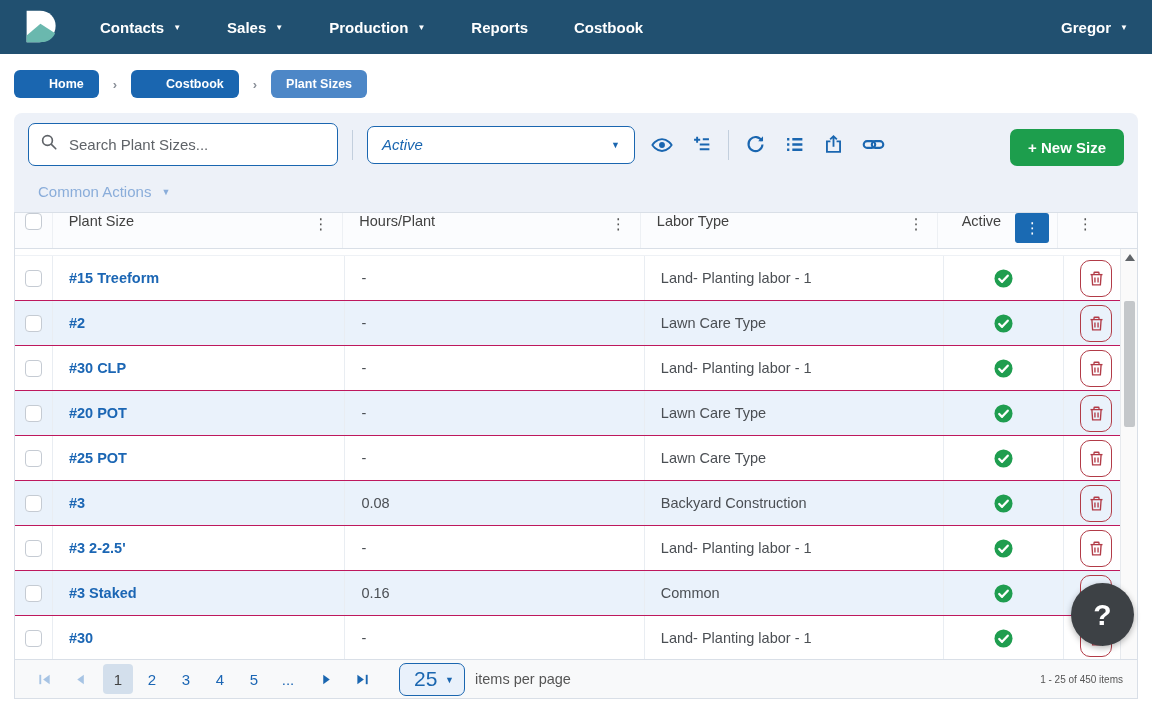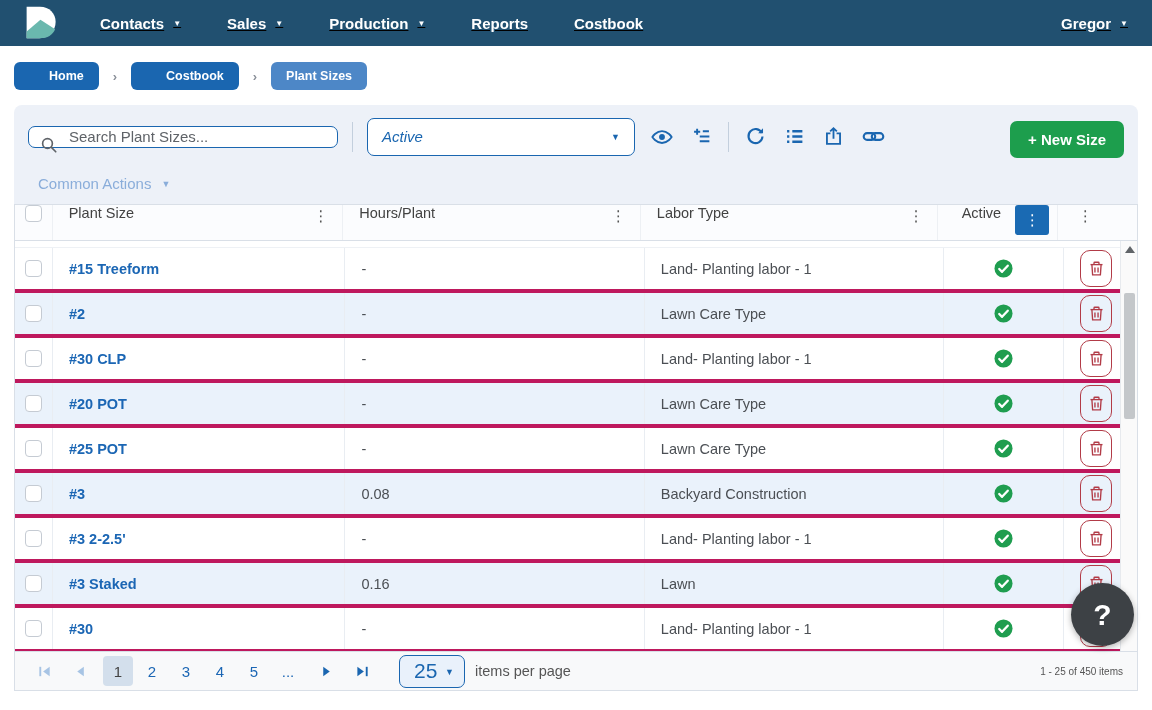--- a/index.html
+++ b/index.html
@@ -5,40 +5,40 @@
   :root{
     --navbar:#215070; --accent:#1a66b0; --bc-light:#4d87c7; --green:#1d9e4d;
     --check:#1f9d4f; --red:#b23b47; --alt:#eaf2fb; --teal:#6ab8ae;
     --border:#e4e9ef; --txt:#4b4f54; --muted:#5f6368;
   }
   *{box-sizing:border-box;margin:0;padding:0;}
   html,body{width:1152px;height:710px;overflow:hidden;}
   body{font-family:"Liberation Sans",sans-serif;background:#fff;position:relative;}
 
   
-  .navbar{height:46px;background:var(--navbar);display:flex;align-items:center;padding:0 24px 0 20px;text-decoration:underline;}
+  .navbar{height:54px;background:var(--navbar);display:flex;align-items:center;padding:0 24px 0 20px;}
   .logo{width:38px;height:38px;margin-right:42px;flex:0 0 auto;}
   .nav-items{display:flex;align-items:center;gap:46px;}
   .nav-item{color:#fff;font-size:15px;font-weight:600;display:flex;align-items:center;gap:9px;cursor:pointer;}
   .caret{font-size:8px;line-height:1;position:relative;top:1px;}
   .nav-user{margin-left:auto;color:#fff;font-size:15px;font-weight:600;display:flex;align-items:center;gap:9px;cursor:pointer;}
 
   
   .breadcrumb{display:flex;align-items:center;gap:12px;padding:16px 14px 15px 14px;background:#fff;}
   .bc-btn{border:none;border-radius:6px;color:#fff;font-size:12.5px;font-weight:700;padding:7px 15px;font-family:inherit;cursor:pointer;}
   .bc-dark{background:var(--accent);padding-left:35px;}
   .bc-light{background:var(--bc-light);}
   .bc-sep{color:#8a9099;font-size:13px;font-weight:700;padding:0 2px;}
 
   
   .grid{margin:0 14px;background:#edf1f8;border-radius:8px 8px 0 0;}
   .toolbar{display:flex;align-items:center;padding:10px 14px 8px 14px;gap:14px;}
   .search-wrap{position:relative;width:310px;flex:0 0 auto;}
   .search-wrap svg{position:absolute;left:12px;top:10px;}
-  .search-input{width:100%;height:22px;border:1.5px solid var(--accent);border-radius:7px;background:#fff;
+  .search-input{width:100%;height:43px;border:1.5px solid var(--accent);border-radius:7px;background:#fff;
     padding:0 12px 0 40px;font-size:15px;color:#333;font-family:inherit;outline:none;}
   .search-input::placeholder{color:#5f6368;}
   .tb-divider{width:1px;height:30px;background:#c3cfdd;}
   .filter-select{width:268px;height:38px;border:1px solid var(--accent);border-radius:7px;background:#fff;
     display:flex;align-items:center;padding:0 14px;cursor:pointer;flex:0 0 auto;}
   .filter-select .val{color:var(--accent);font-size:15px;font-style:italic;}
   .filter-select .caret{margin-left:auto;color:var(--accent);font-size:9px;}
   .icon-btn{background:none;border:none;color:var(--accent);cursor:pointer;padding:2px;display:flex;align-items:center;}
   .new-size{margin-left:auto;background:var(--green);border:none;border-radius:7px;color:#fff;
     font-size:15px;font-weight:600;height:37px;padding:0 18px;font-family:inherit;cursor:pointer;margin-top:6px;}
@@ -58,21 +58,21 @@
   .col-hours{width:300px;}
   .col-labor{width:300px;}
   .col-active{width:120px;}
   .col-del{width:56px;justify-content:center;padding:0;}
   .th.col-del{border-right:none;}
   .th-scrollpad{flex:1;border-right:none;}
 
   .tbody{height:410px;overflow:hidden;position:relative;}
   .rows{width:1105px;}
   .sliver{height:7px;background:#fff;border-bottom:1px solid #eef1f5;}
-  .trow{display:flex;height:45px;border-bottom:4px solid #be185d;background:#fff;}
+  .trow{display:flex;height:45px;border-bottom:1px solid #be185d;background:#fff;}
   .trow.alt{background:var(--alt);}
   .cell{display:flex;align-items:center;padding:0 8px 0 16px;border-right:1px solid #e9edf2;height:100%;}
   .cell.col-check{justify-content:center;padding:0;}
   .cell.col-active{justify-content:center;padding:0;}
   .cell.col-del{border-right:none;}
   .checkbox{width:17px;height:17px;border:1.5px solid #c5cbd3;border-radius:4px;background:#fff;cursor:pointer;}
   .plink{color:#1b66b4;font-weight:700;font-size:14.5px;text-decoration:none;cursor:pointer;}
   .ctext{color:var(--txt);font-size:14.5px;}
   .check-badge{width:19px;height:19px;}
   .del-btn{width:37px;height:37px;border:1.5px solid var(--red);border-radius:10px;background:transparent;
@@ -471,21 +471,21 @@
     <div class="cell col-check">
       <div class="checkbox"></div>
     </div>
     <div class="cell col-name">
       <a class="plink">#3 Staked</a>
     </div>
     <div class="cell col-hours">
       <span class="ctext">0.16</span>
     </div>
     <div class="cell col-labor">
-      <span class="ctext">Lawn</span>
+      <span class="ctext">Common</span>
     </div>
     <div class="cell col-active">
       <span class="check-badge">
         <svg viewBox="0 0 20 20" width="19" height="19">
           <circle cx="10" cy="10" r="9.5" fill="#1f9d4f"></circle>
           <path d="M5.5 10.5l3 3 6-6.5" fill="none" stroke="#fff" stroke-width="2.4" stroke-linecap="round" stroke-linejoin="round"></path>
         </svg>
       </span>
     </div>
     <div class="cell col-del">

